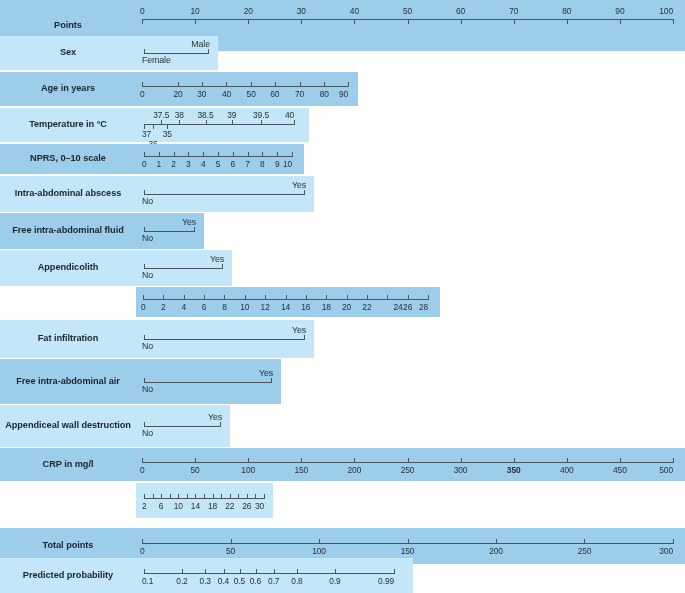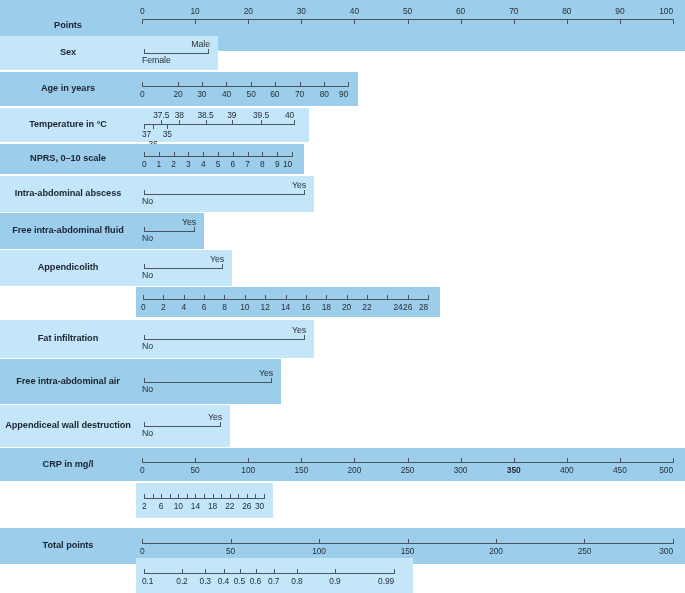--- a/index.html
+++ b/index.html
@@ -364,20 +364,21 @@
           <div class="tick" style="left: 360.018px; top: 11px; height: 5px;"></div>
           <div class="tick-lab" style="left: 360.018px; top: 18px;">200</div>
           <div class="tick" style="left: 448.482px; top: 11px; height: 5px;"></div>
           <div class="tick-lab" style="left: 448.482px; top: 18px;">250</div>
           <div class="tick" style="left: 537px; top: 11px; height: 5px;"></div>
           <div class="tick-lab rightend" style="left: 537px; top: 18px;">300</div>
         </div>
       </div>
     </div>
     <div class="row" style="top: 558px; height: 35px;">
+      <div class="label-cell tone-b">Predicted probability</div>
       <div class="axis-cell tone-b" style="left: 136px; width: 277px;">
         <div class="axis-wrap">
           <div class="axis-line" style="left: 8px; width: 250px; top: 15px;"></div>
           <div class="tick" style="left: 8px; top: 11px; height: 5px;"></div>
           <div class="tick-lab left0" style="left: 8px; top: 18px;">0.1</div>
           <div class="tick" style="left: 46px; top: 11px; height: 5px;"></div>
           <div class="tick-lab" style="left: 46px; top: 18px;">0.2</div>
           <div class="tick" style="left: 69.25px; top: 11px; height: 5px;"></div>
           <div class="tick-lab" style="left: 69.25px; top: 18px;">0.3</div>
           <div class="tick" style="left: 87.5px; top: 11px; height: 5px;"></div>

